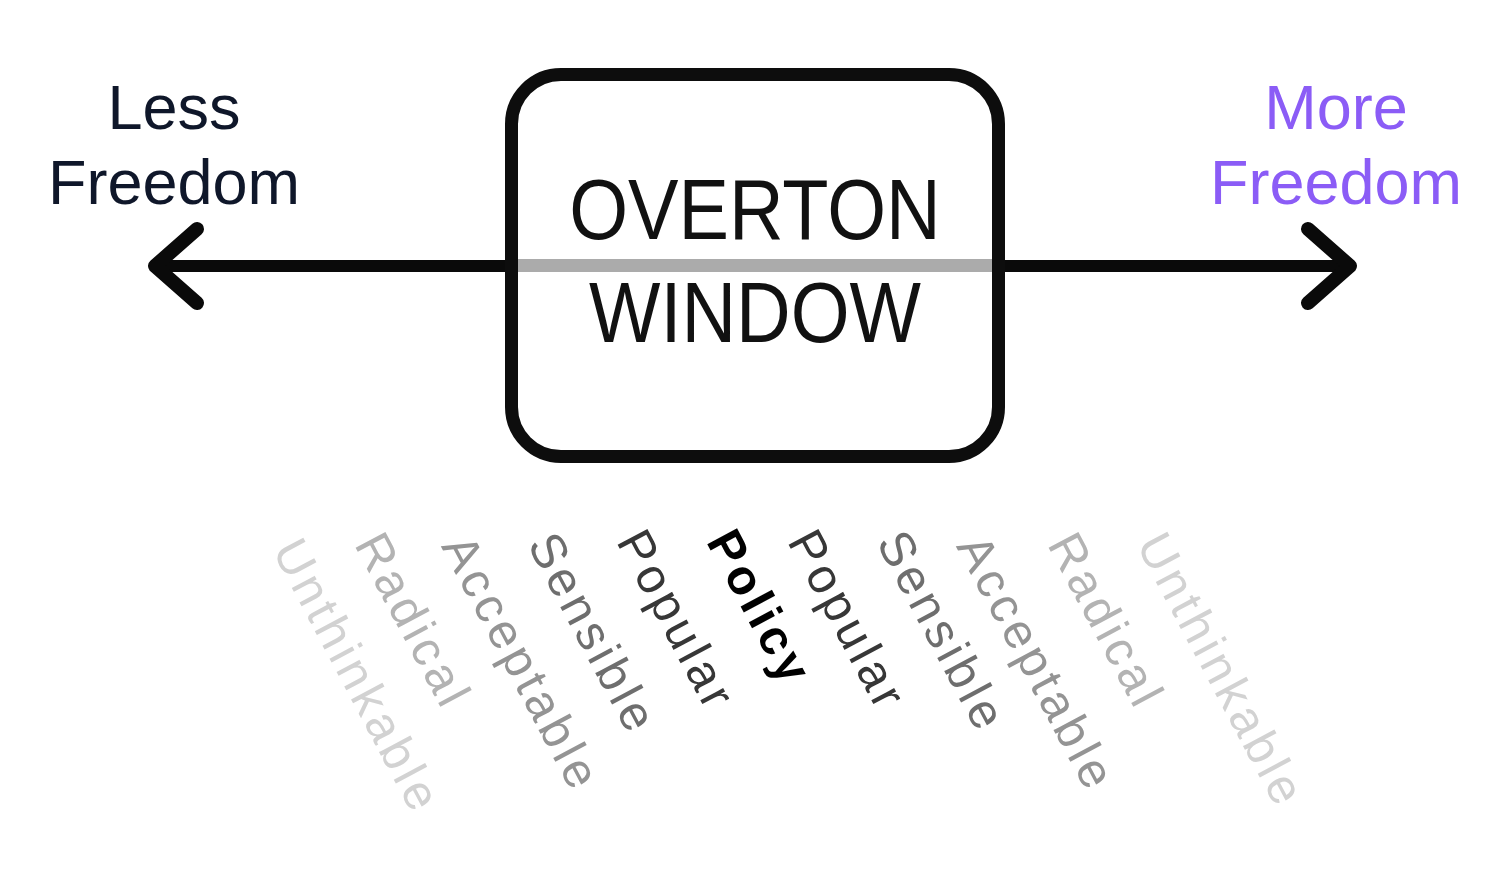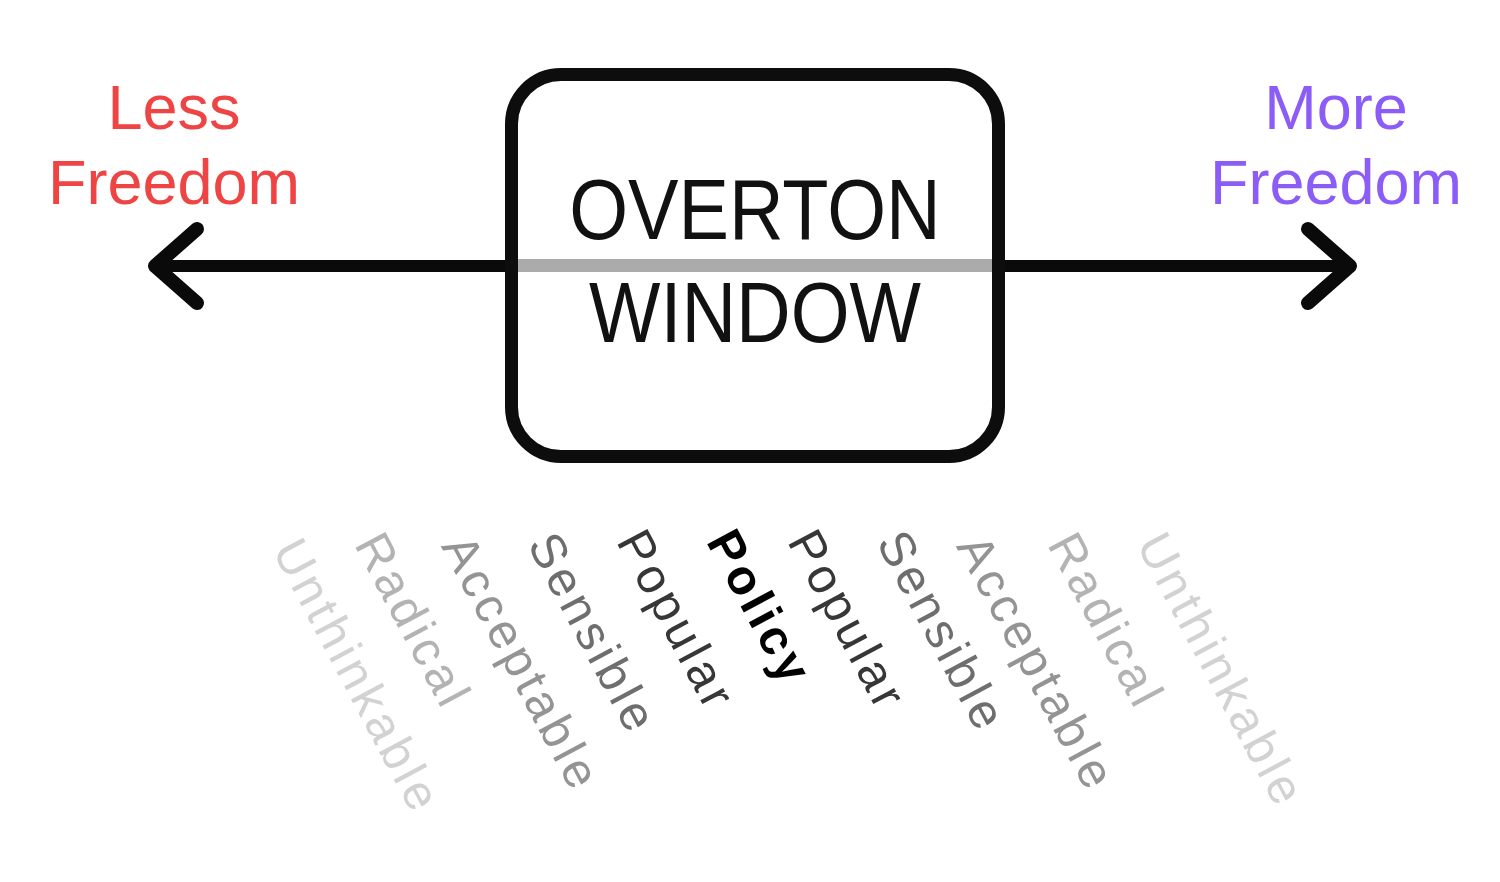--- a/index.html
+++ b/index.html
@@ -90,21 +90,21 @@
 
 <div class="stage">
 
   <svg class="axis-svg" width="1500" height="882" viewBox="0 0 1500 882" aria-hidden="true">
     <line class="arrow-stroke" x1="505" y1="266" x2="170" y2="266" stroke-width="12" stroke="#0a0a0a"></line>
     <polyline class="arrow-stroke" points="197,229 155,266 197,303" stroke-width="14" fill="none" stroke="#0a0a0a"></polyline>
     <line class="arrow-stroke" x1="1005" y1="266" x2="1335" y2="266" stroke-width="12" stroke="#0a0a0a"></line>
     <polyline class="arrow-stroke" points="1308,229 1350,266 1308,303" stroke-width="14" fill="none" stroke="#0a0a0a"></polyline>
   </svg>
 
-  <div class="freedom-label left" style="color: #ef4444;">
+  <div class="freedom-label left" style="color: #0f172a;">
     <div>Less</div>
     <div>Freedom</div>
   </div>
 
   <div class="freedom-label right" style="color: #8b5cf6;">
     <div>More</div>
     <div>Freedom</div>
   </div>
 
   <div class="window-box" style="border-color: rgb(13, 13, 13); padding-left: 19px;">

